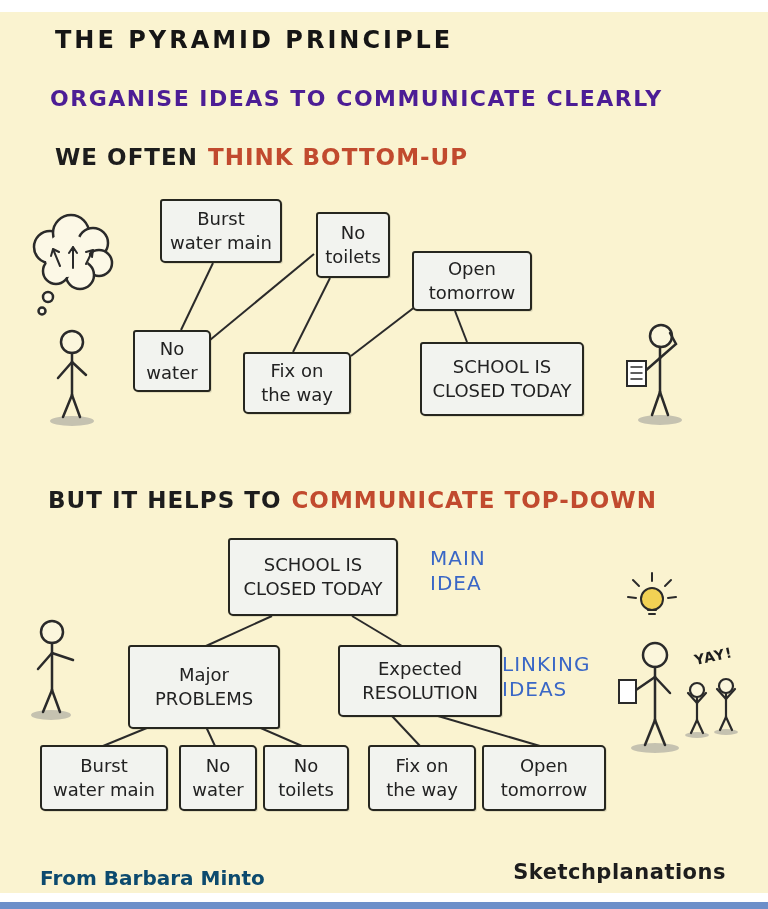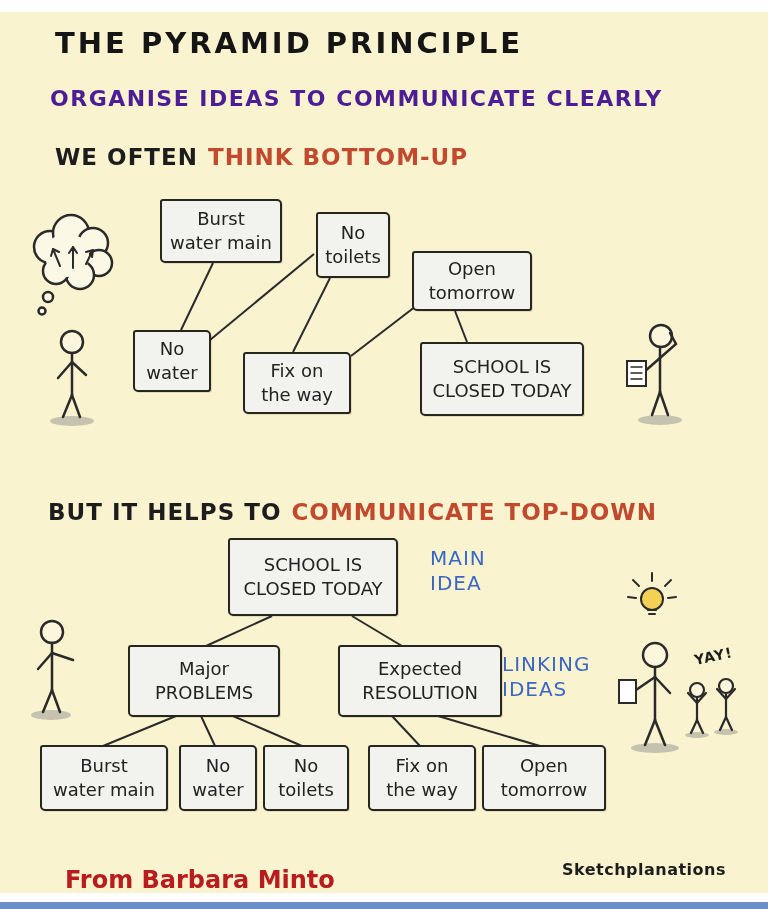--- a/index.html
+++ b/index.html
@@ -7,32 +7,32 @@
     position:relative;width:768px;height:909px;overflow:hidden;
     background:#FAF3D0;color:#1d1d1d;
     font-family:"DejaVu Sans", sans-serif;
   }
   .strip-top{position:absolute;top:0;left:0;right:0;height:12px;background:#ffffff;}
   .strip-bottom-white{position:absolute;left:0;right:0;bottom:7px;height:9px;background:#ffffff;}
   .strip-bottom-blue{position:absolute;left:0;right:0;bottom:0;height:7px;background:#6c8fc9;}
 
   .page-title{
     position:absolute;left:55px;top:26px;margin:0;
-    font-size:29px;font-weight:800;letter-spacing:3px;color:#151515;
+    font-size:24px;font-weight:800;letter-spacing:3px;color:#151515;
   }
   .page-subtitle{
     position:absolute;left:50px;top:86px;margin:0;
     font-size:22px;font-weight:700;letter-spacing:1.5px;color:#4c1d95;
   }
   .section-heading{
     position:absolute;margin:0;font-size:23px;font-weight:800;letter-spacing:1px;
   }
   .section-heading .accent{color:#C14A2E;margin-left:10px;}
   .heading-1{left:55px;top:144px;}
-  .heading-2{left:48px;top:499px;}
+  .heading-2{left:48px;top:487px;}
 
   .node{
     position:absolute;z-index:2;
     background:#F2F3EF;border:2px solid #26261f;
     border-radius:3px 5px 3px 5px;
     display:flex;align-items:center;justify-content:center;
     text-align:center;white-space:pre-line;
     padding:4px 6px;box-sizing:border-box;
     font-size:18px;line-height:1.35;color:#222;
     box-shadow:1px 1px 0 rgba(60,60,40,0.12);
@@ -43,24 +43,24 @@
     white-space:pre-line;line-height:1.25;
   }
   .cheer{
     position:absolute;z-index:2;color:#1d1d1d;
     font-size:14px;font-weight:700;transform:rotate(-12deg);letter-spacing:1px;
   }
   .connectors{
     position:absolute;left:0;top:0;z-index:1;pointer-events:none;
   }
   .footer-attribution{
-    position:absolute;left:40px;top:866px;font-size:24px;font-weight:600;color:#b91c1c;margin-left:25px;
+    position:absolute;left:40px;top:866px;font-size:20px;font-weight:600;color:#0c4a6e;
   }
   .footer-brand{
-    position:absolute;right:42px;top:860px;font-size:16px;font-weight:600;
+    position:absolute;right:42px;top:860px;font-size:21px;font-weight:600;
     letter-spacing:0.5px;color:#1d1d1d;margin-left:8px;
   }
 </style>
 </head>
 <body>
 
 <div class="canvas">
 
   <div class="strip-top"></div>
 
@@ -192,21 +192,21 @@
 tomorrow</div>
   <div class="node" style="left:133px;top:330px;width:78px;height:62px">No
 water</div>
   <div class="node" style="left:243px;top:352px;width:108px;height:62px">Fix on
 the way</div>
   <div class="node" style="left:420px;top:342px;width:164px;height:74px">SCHOOL IS
 CLOSED TODAY</div>
 
   <div class="node" style="left:228px;top:538px;width:170px;height:78px">SCHOOL IS
 CLOSED TODAY</div>
-  <div class="node" style="left:128px;top:645px;width:152px;height:72px">Major
+  <div class="node" style="left:128px;top:645px;width:152px;height:84px">Major
 PROBLEMS</div>
   <div class="node" style="left:338px;top:645px;width:164px;height:72px">Expected
 RESOLUTION</div>
   <div class="node" style="left:40px;top:745px;width:128px;height:66px">Burst
 water main</div>
   <div class="node" style="left:179px;top:745px;width:78px;height:66px">No
 water</div>
   <div class="node" style="left:263px;top:745px;width:86px;height:66px">No
 toilets</div>
   <div class="node" style="left:368px;top:745px;width:108px;height:66px">Fix on

